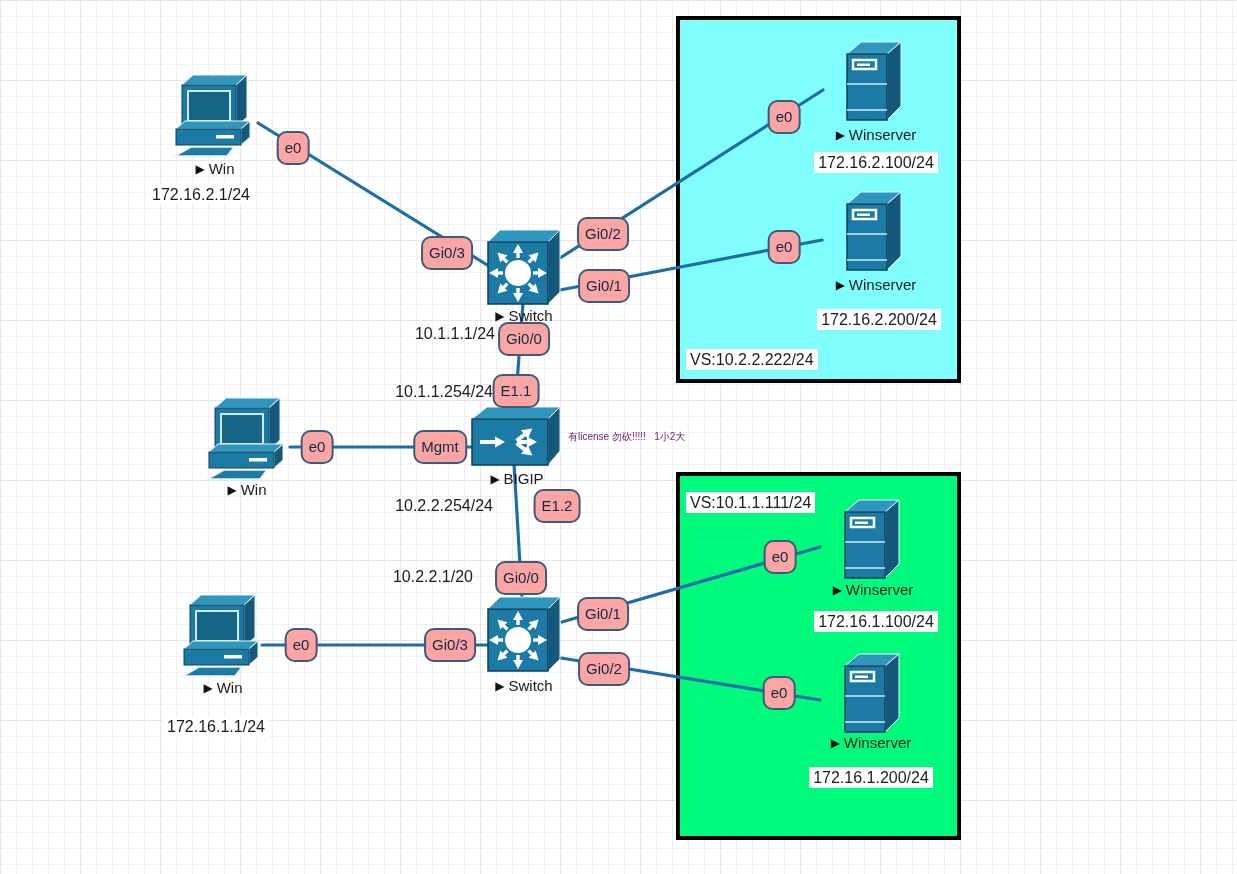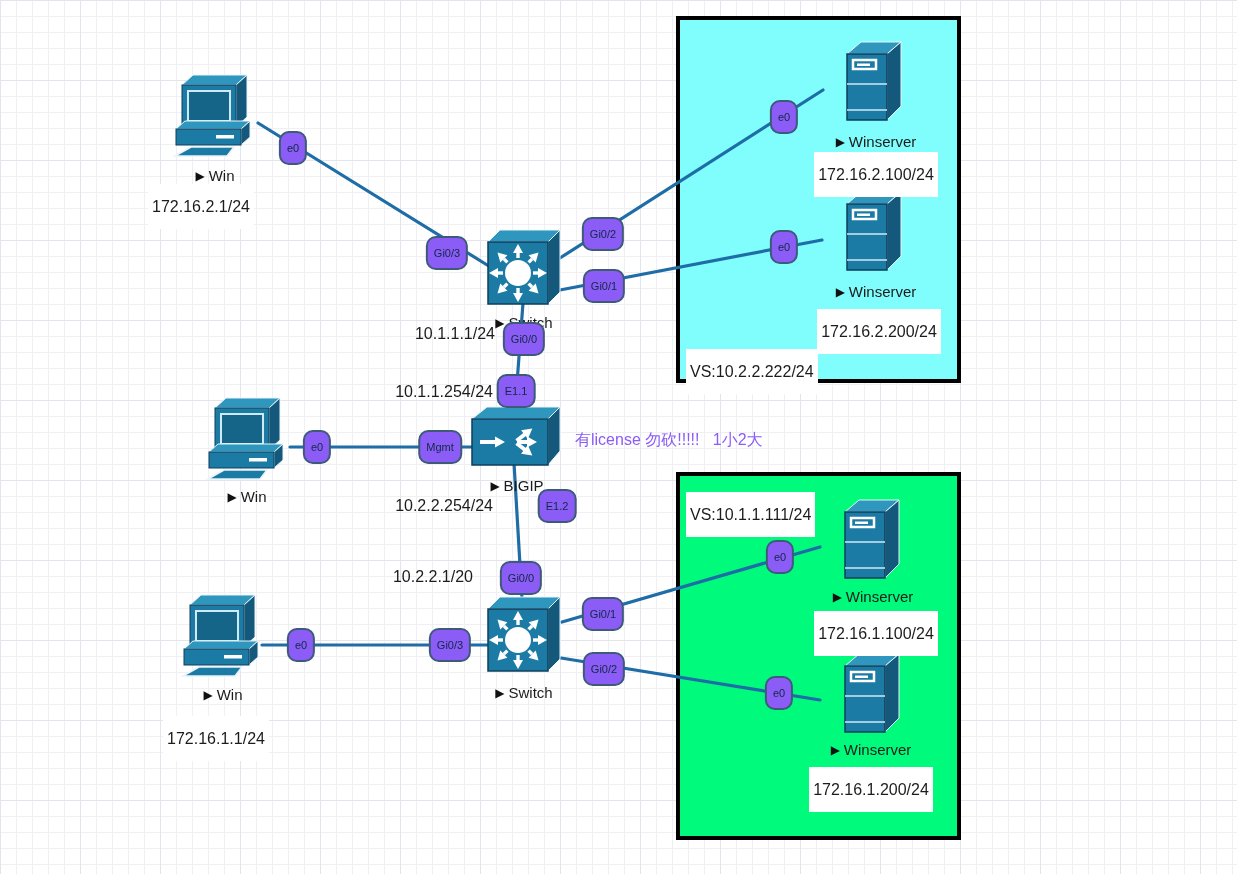--- a/index.html
+++ b/index.html
@@ -10,32 +10,32 @@
     background-image:
       linear-gradient(#e4e4ec 1px, transparent 1px),
       linear-gradient(90deg,#e4e4ec 1px, transparent 1px),
       linear-gradient(#f0f0f4 1px, transparent 1px),
       linear-gradient(90deg,#f0f0f4 1px, transparent 1px);
     background-size:80px 80px,80px 80px,16px 16px,16px 16px;
   }
   .zone{position:absolute;border:4px solid #000;box-sizing:border-box;z-index:1;}
   #links{position:absolute;left:0;top:0;z-index:2;}
   .icon{position:absolute;z-index:3;}
-  .node-label{position:absolute;z-index:4;font-size:15px;color:#1b1b1b;text-align:center;white-space:nowrap;margin-top:7px;}
+  .node-label{position:absolute;z-index:4;font-size:15px;color:#1b1b1b;text-align:center;white-space:nowrap;}
   .node-label .play{font-size:12px;position:relative;top:-1px;margin-right:4px;color:#111;}
   .ip-label{position:absolute;z-index:4;font-size:16px;color:#1c1c1c;text-align:center;white-space:nowrap;}
-  .ip-label span{background:#ffffff;padding:12px 4px;display:inline-block;line-height:21px;}
+  .ip-label span{background:#ffffff;padding:0 4px;display:inline-block;line-height:21px;}
   .ip-annot{position:absolute;z-index:4;font-size:16px;color:#1c1c1c;text-align:right;white-space:nowrap;}
   .pill{
     position:absolute;z-index:5;transform:translate(-50%,-50%);
-    background:#8b5cf6;border:2.5px solid #3d5a78;border-radius:10px;
-    font-size:11px;font-weight:500;color:#102a43;
+    background:#fca5a5;border:2.5px solid #3d5a78;border-radius:10px;
+    font-size:15px;font-weight:500;color:#102a43;
     padding:7px 6px;white-space:nowrap;line-height:16px;
   }
-  .note{position:absolute;z-index:4;font-size:16px;color:#8b5cf6;white-space:pre;margin-left:7px;}
+  .note{position:absolute;z-index:4;font-size:10px;color:#701a75;white-space:pre;}
 </style>
 </head>
 <body>
 
 <div class="zone" style="left:676px;top:16px;width:285px;height:367px;background:#7ffefd;"></div>
 <div class="zone" style="left:676px;top:472px;width:285px;height:368px;background:#00fb7c;"></div>
 
 <svg id="links" width="1237" height="874">
   <g stroke="#1e6da6" stroke-width="3.2" stroke-linecap="round">
     <line x1="258" y1="123" x2="492" y2="268"></line>

